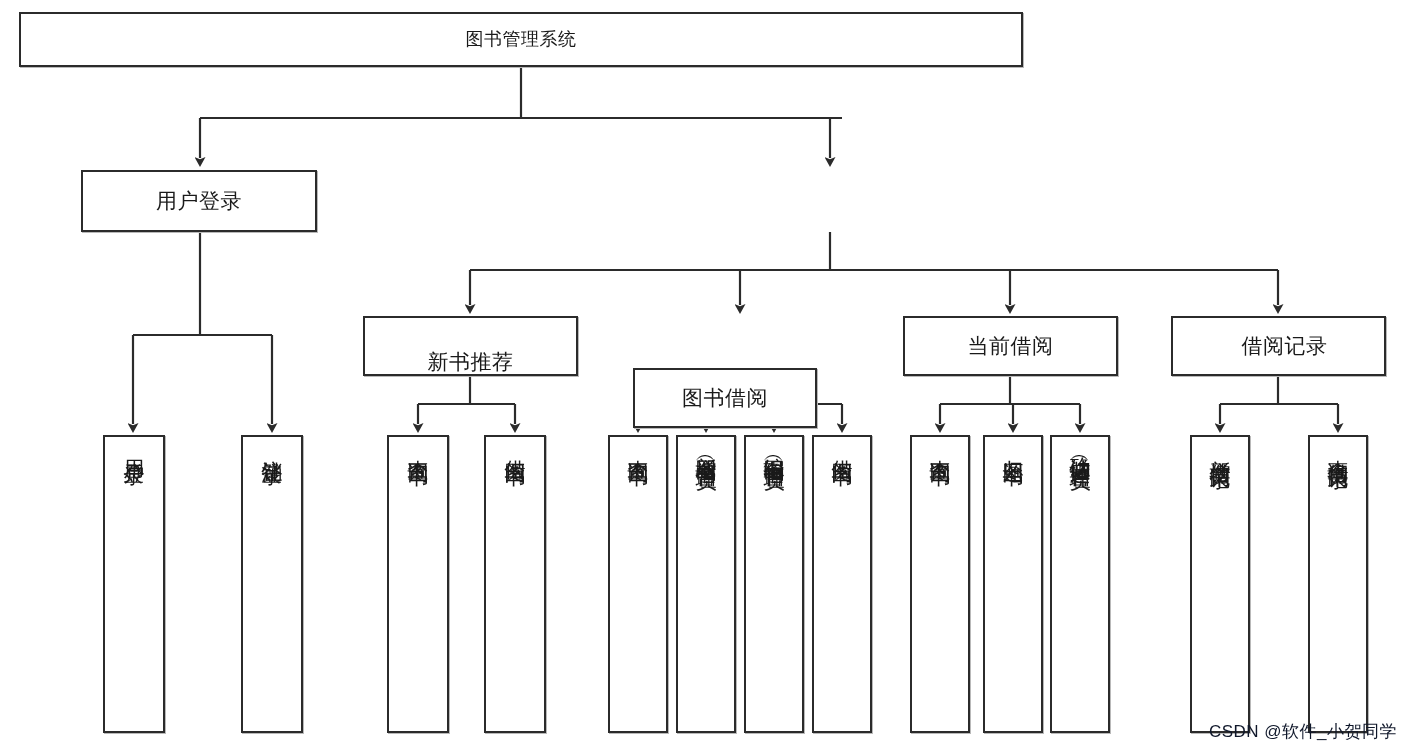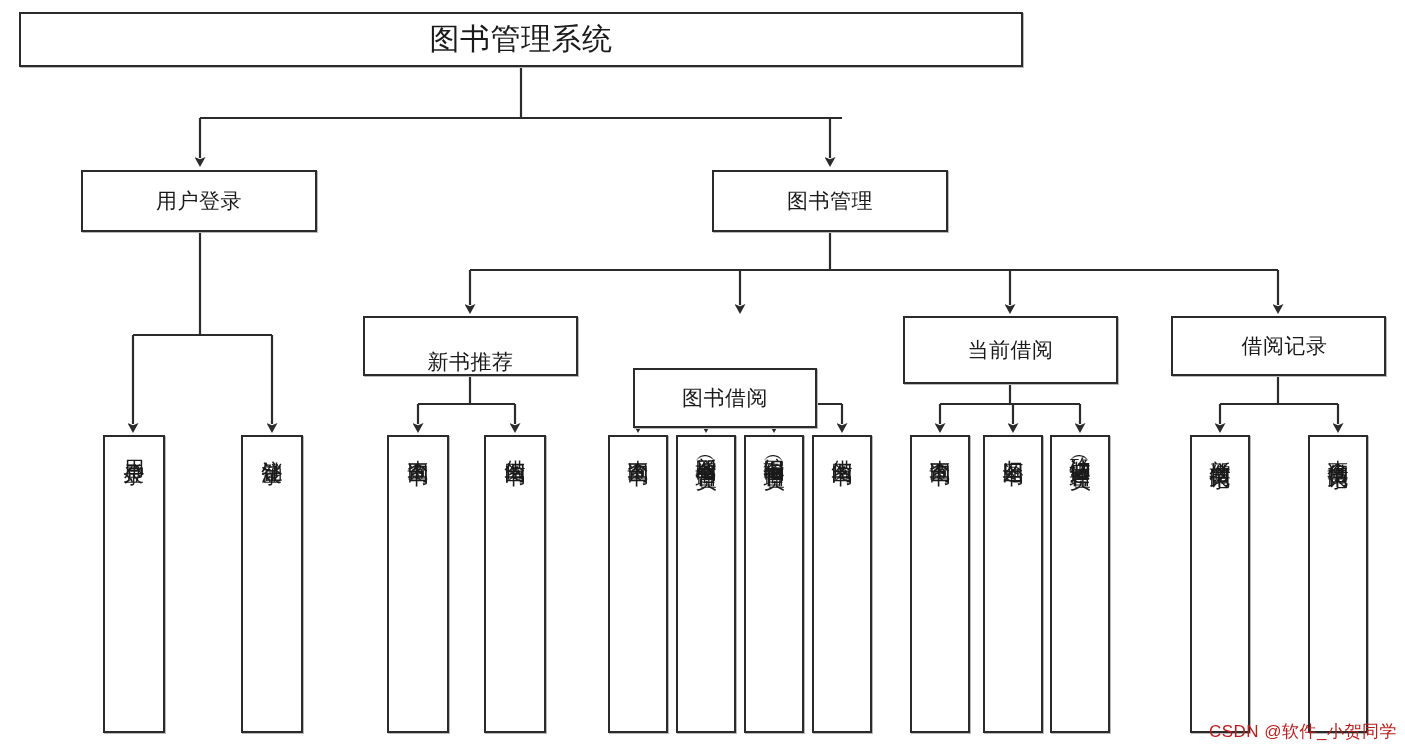--- a/index.html
+++ b/index.html
@@ -52,28 +52,28 @@
   }
   .node.leaf {
     align-items: flex-start;
     justify-content: center;
     padding-top: 6px;
   }
   .node.leaf.tall {
     padding-top: 3px;
   }
   .node.root .label {
-    font-size: 30px;
+    font-size: 18px;
   }
   #watermark {
     position: absolute;
     right: 8px;
     bottom: 4px;
     font-size: 17px;
-    color: #b91c1c;
+    color: #0f172a;
     letter-spacing: 0.5px;
     white-space: nowrap;
   }
 </style>
 </head>
 <body>
 
 <div id="canvas">
 
   <svg id="edges" viewBox="0 0 1405 747" width="1405" height="747" aria-hidden="true">
@@ -129,33 +129,30 @@
   </svg>
 
   <div class="node root" style="left: 19px; top: 12px; width: 1004px; height: 55px;">
     <span class="label">图书管理系统</span>
   </div>
 
   <div class="node" style="left: 81px; top: 170px; width: 236px; height: 62px;">
     <span class="label">用户登录</span>
   </div>
 
-  <div class="node" style="left: 712px; top: 170px; width: 236px; height: 62px;">
-    <span class="label">图书管理</span>
-  </div>
 
   <div class="node" style="left: 363px; top: 316px; width: 215px; height: 60px; align-items: flex-end;">
     <span class="label">新书推荐</span>
   </div>
 
   <div class="node" style="left: 633px; top: 320px; width: 184px; height: 60px; margin-top: 48px;">
     <span class="label">图书借阅</span>
   </div>
 
-  <div class="node" style="left: 903px; top: 316px; width: 215px; height: 68px;">
+  <div class="node" style="left: 903px; top: 316px; width: 215px; height: 60px;">
     <span class="label">当前借阅</span>
   </div>
 
   <div class="node" style="left: 1171px; top: 316px; width: 215px; height: 60px; padding-left: 12px;">
     <span class="label">借阅记录</span>
   </div>
 
   <div id="leaf-layer">
       <div class="node leaf" style="left: 103px; top: 435px; width: 62px; height: 298px;">
         <span class="label">用户登录</span>

